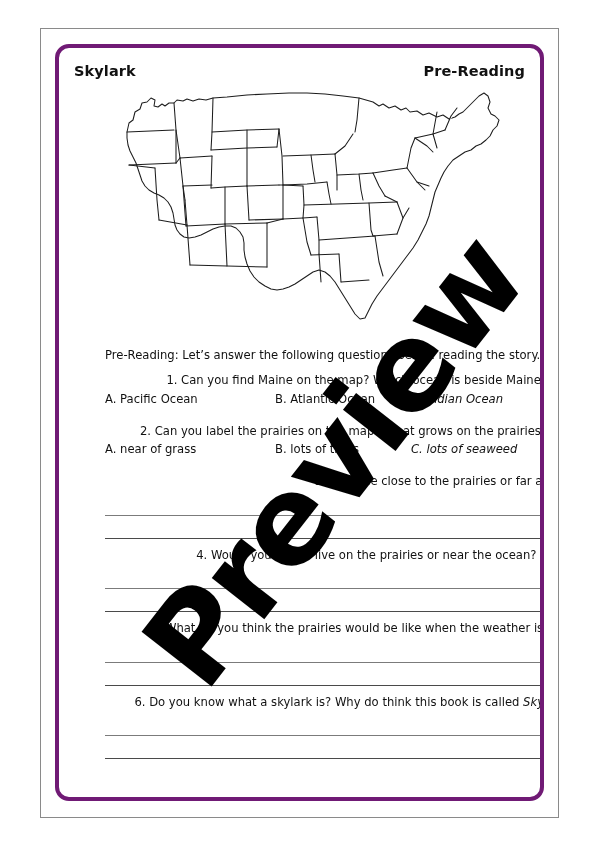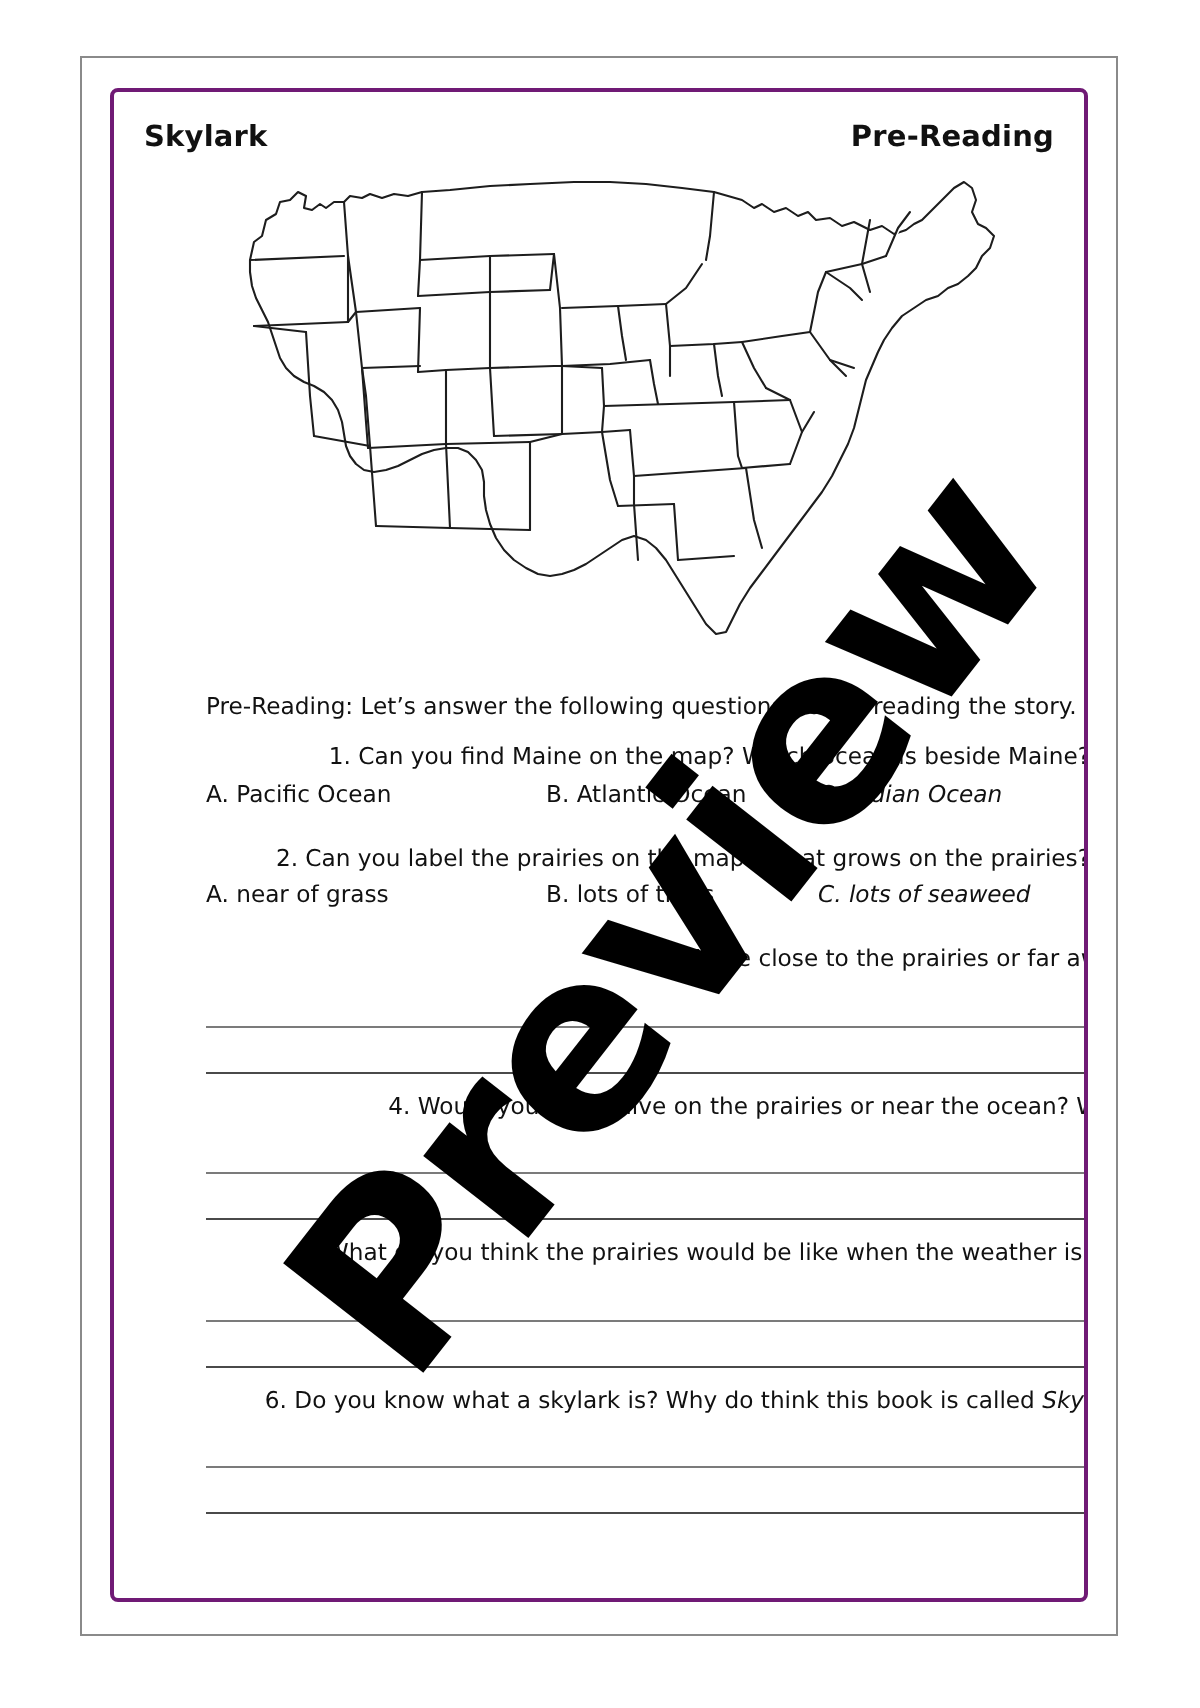--- a/index.html
+++ b/index.html
@@ -27,22 +27,22 @@
     border: 1px solid #8a8a8a;
     box-sizing: border-box;
   }
   #content-card {
     position: absolute;
     left: 55px;
     top: 44px;
     width: 489px;
     height: 757px;
     background: #ffffff;
-    border: 2px solid #701a75;
-    border-radius: 4px;
+    border: 4px solid #701a75;
+    border-radius: 14px;
     box-sizing: border-box;
     overflow: hidden;
   }
 
   
   #worksheet-header {
     position: absolute;
     left: 0; top: 10px;
     width: 100%;
     height: 26px;

